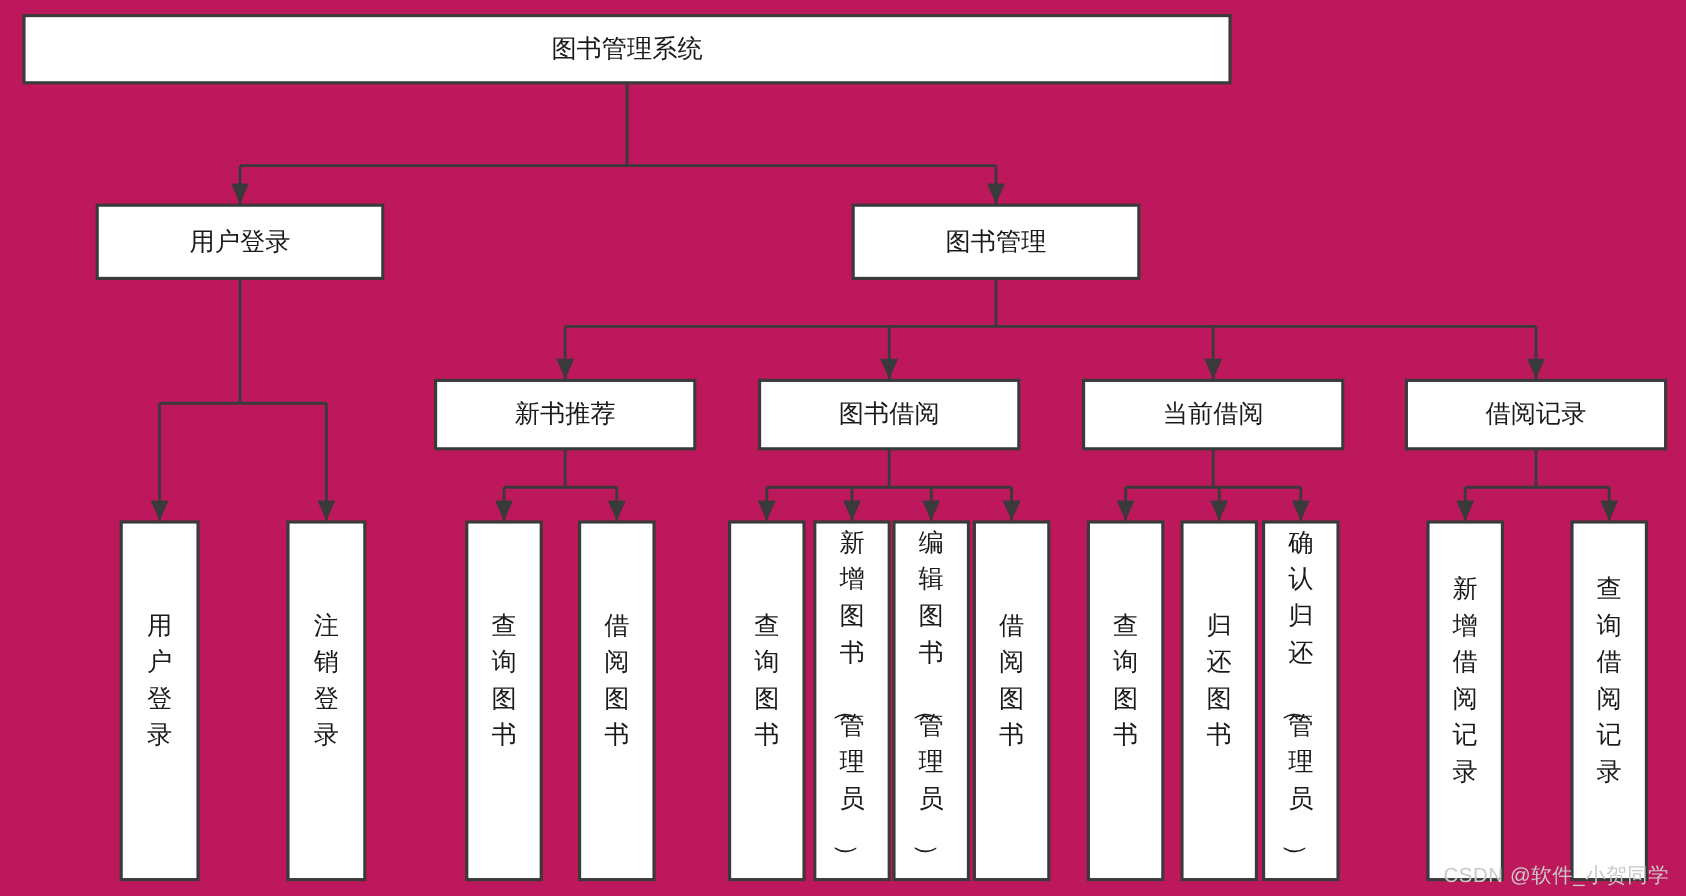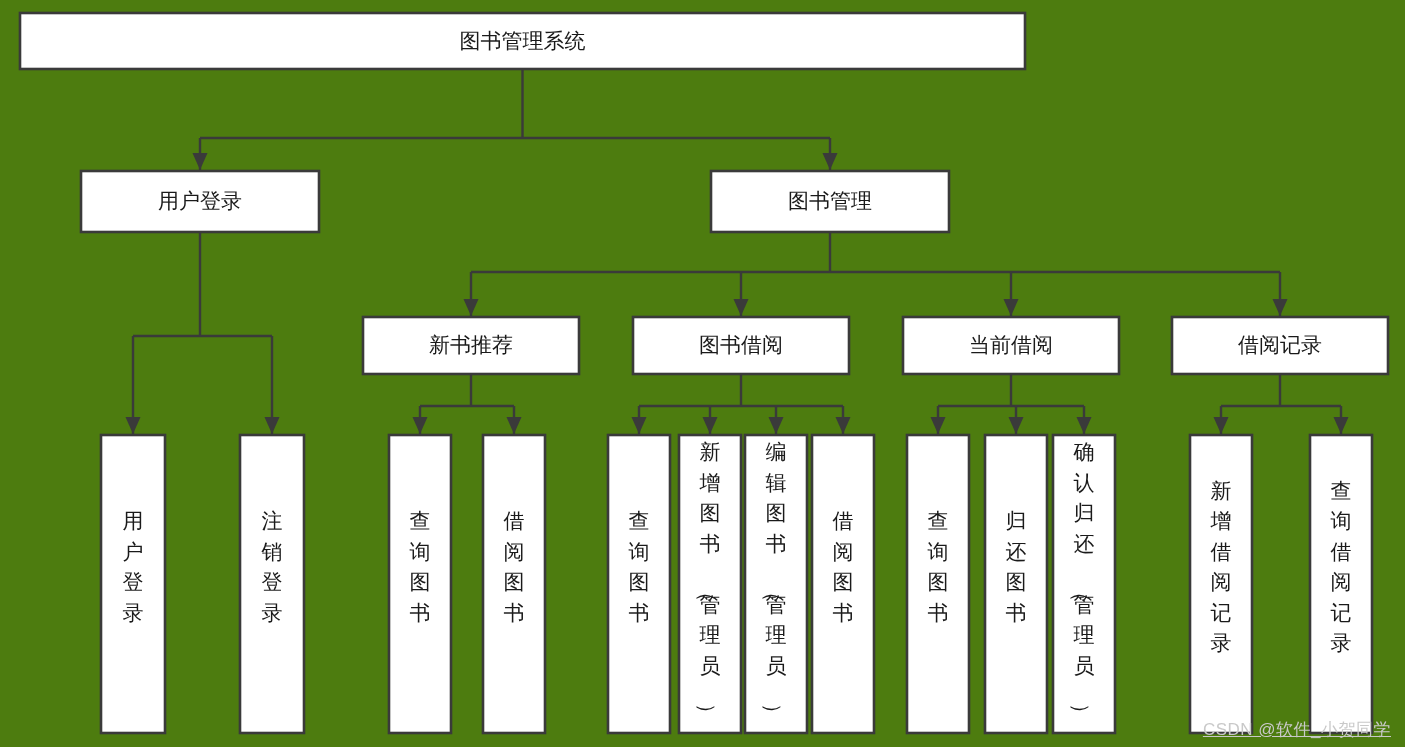--- a/index.html
+++ b/index.html
@@ -10,21 +10,21 @@
   body {
     width: 1405px;
     height: 747px;
     overflow: hidden;
     font-family: "Liberation Sans", "DejaVu Sans", sans-serif;
   }
   #diagram-root {
     position: relative;
     width: 1405px;
     height: 747px;
-    background: #4d7c0f;
+    background: #be185d;
   }
   svg#tree-canvas {
     position: absolute;
     left: 0;
     top: 0;
     width: 1405px;
     height: 747px;
     display: block;
   }
   .node-box {
@@ -58,21 +58,20 @@
   .watermark-text {
     position: absolute;
     right: 14px;
     bottom: 6px;
     font-family: "Liberation Sans", "DejaVu Sans", sans-serif;
     font-size: 17px;
     color: #c9c9c9;
     white-space: nowrap;
     letter-spacing: 0.5px;
     user-select: none;
-    text-decoration: underline;
   }
 </style>
 </head>
 <body>
 
 <div id="diagram-root">
   <svg id="tree-canvas" viewBox="0 0 1405 747">
     <g id="connectors-layer">
         <line x1="522.5" y1="69" x2="522.5" y2="138" class="connector"></line>
         <line x1="200" y1="138" x2="830" y2="138" class="connector"></line>

